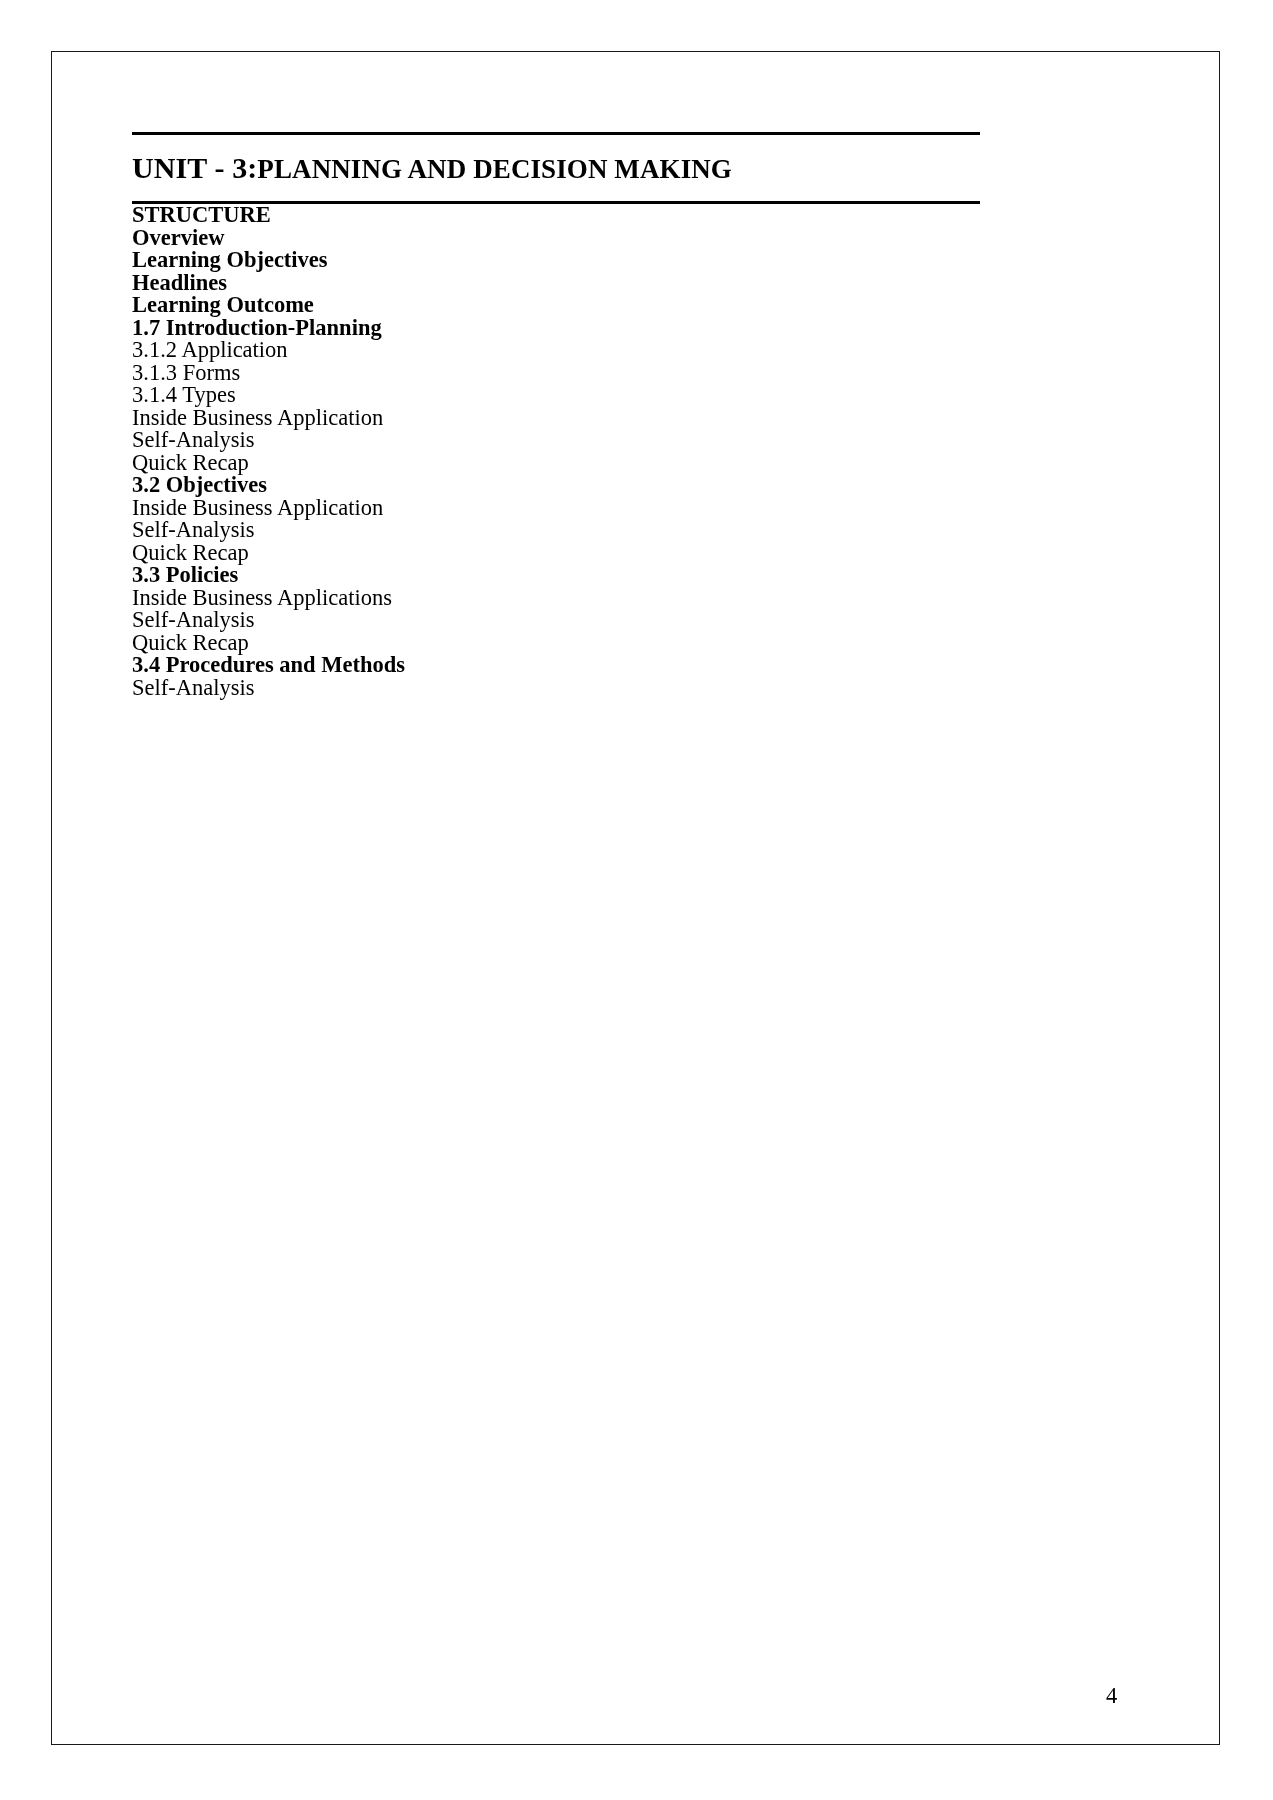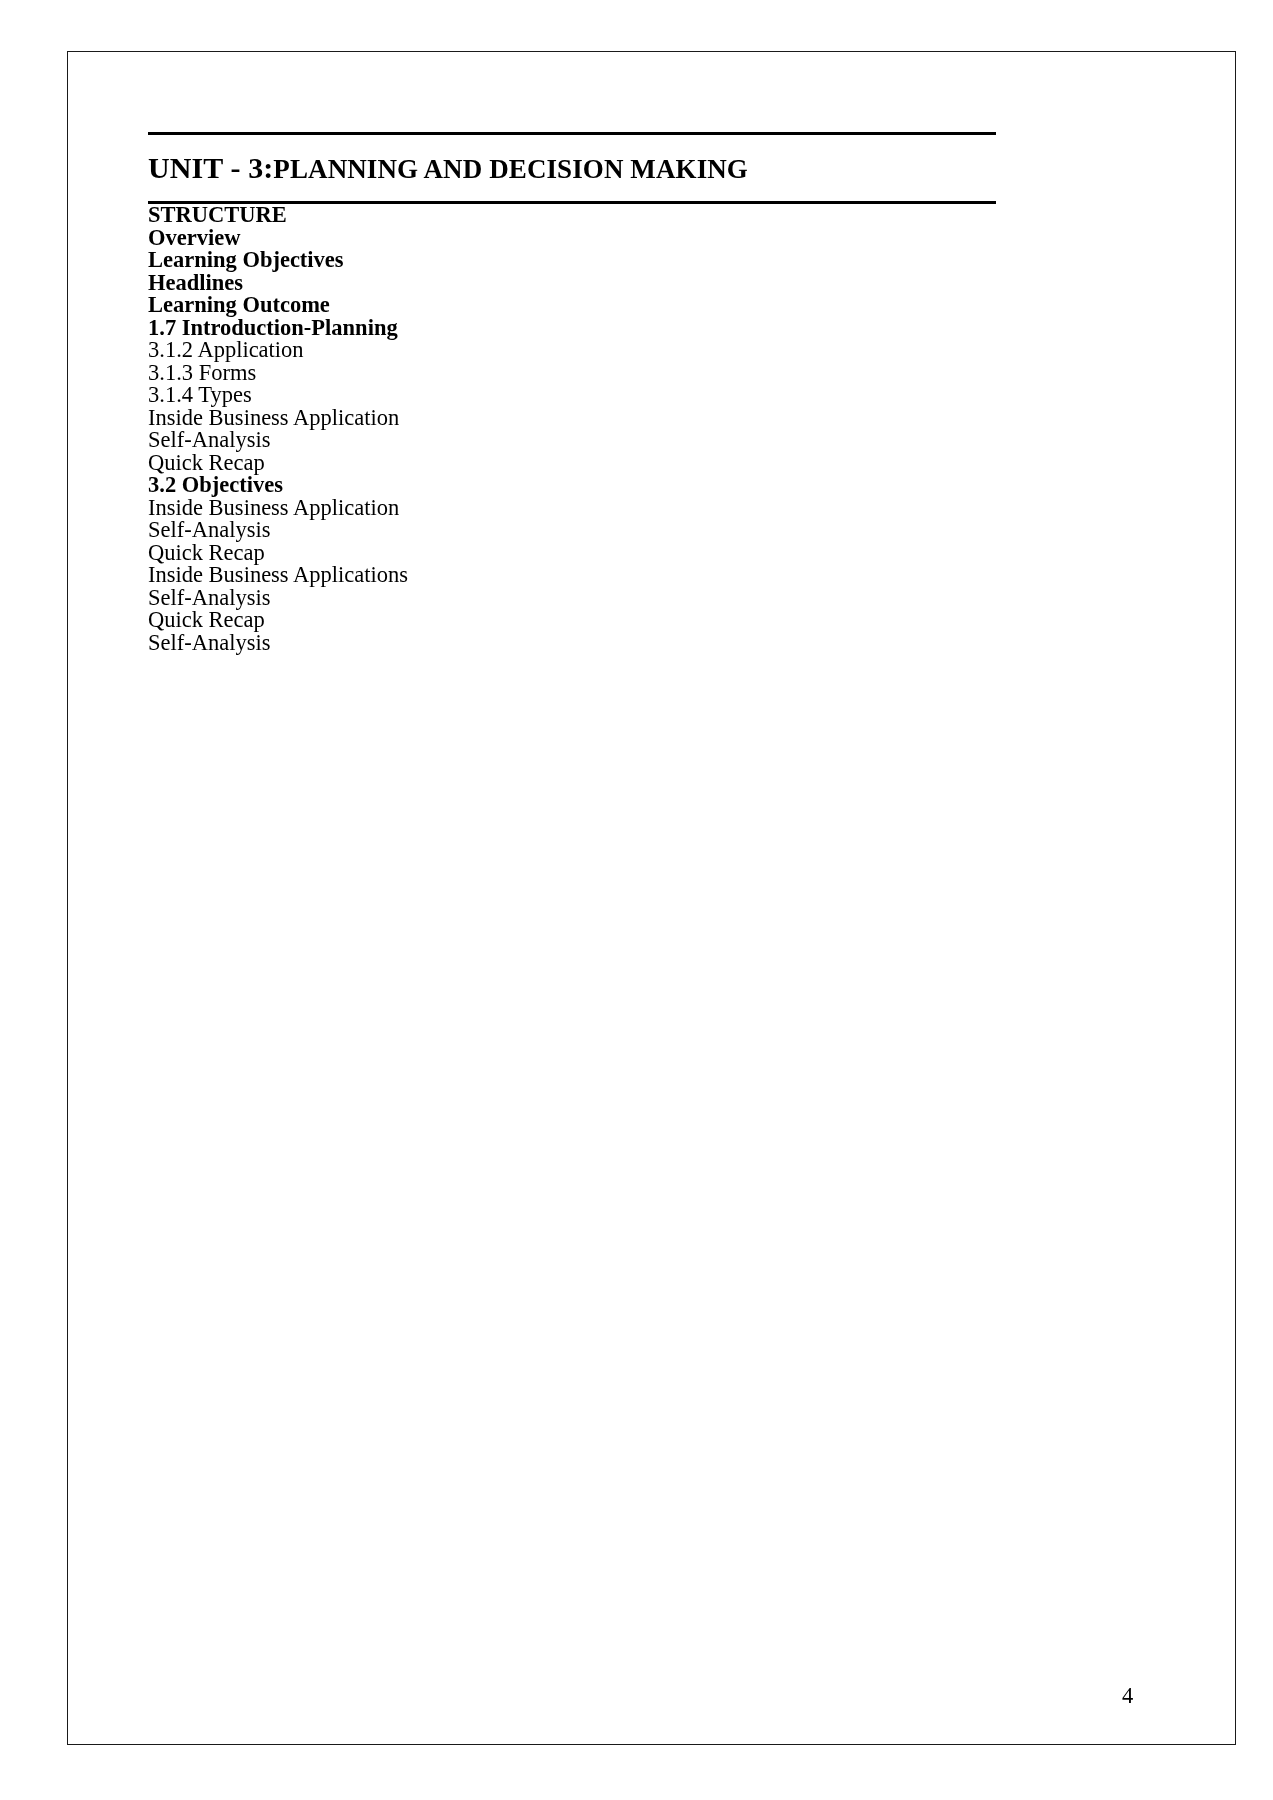--- a/index.html
+++ b/index.html
@@ -20,21 +20,20 @@
   #page {
     position: absolute;
     left: 51px;
     top: 51px;
     width: 1169px;
     height: 1694px;
     border: 1px solid #1a1a1a;
     box-sizing: border-box;
     background: #ffffff;
     overflow: hidden;
-    margin-left: 16px;
   }
 
   
   #content {
     position: absolute;
     left: 80px;
     top: 80px;
     width: 900px;
   }
 
@@ -132,23 +131,25 @@
         <li class="line regular ind-0">3.1.2 Application</li>
         <li class="line regular ind-0">3.1.3 Forms</li>
         <li class="line regular ind-0">3.1.4 Types</li>
         <li class="line regular ind-0">Inside Business Application</li>
         <li class="line regular ind-0">Self-Analysis</li>
         <li class="line regular ind-2">Quick Recap</li>
         <li class="line bold ind-0">3.2 Objectives</li>
         <li class="line regular ind-1">Inside Business Application</li>
         <li class="line regular ind-1">Self-Analysis</li>
         <li class="line regular ind-1">Quick Recap</li>
+        <li class="line bold ind-0">3.3 Policies</li>
         <li class="line regular ind-1">Inside Business Applications</li>
         <li class="line regular ind-1">Self-Analysis</li>
         <li class="line regular ind-1">Quick Recap</li>
+        <li class="line bold ind-0">3.4 Procedures and Methods</li>
         <li class="line regular ind-1">Self-Analysis</li>
       </ul>
 
   </div>
 
   <div id="page-number">4</div>
 
 </div>
 
 </body></html>

